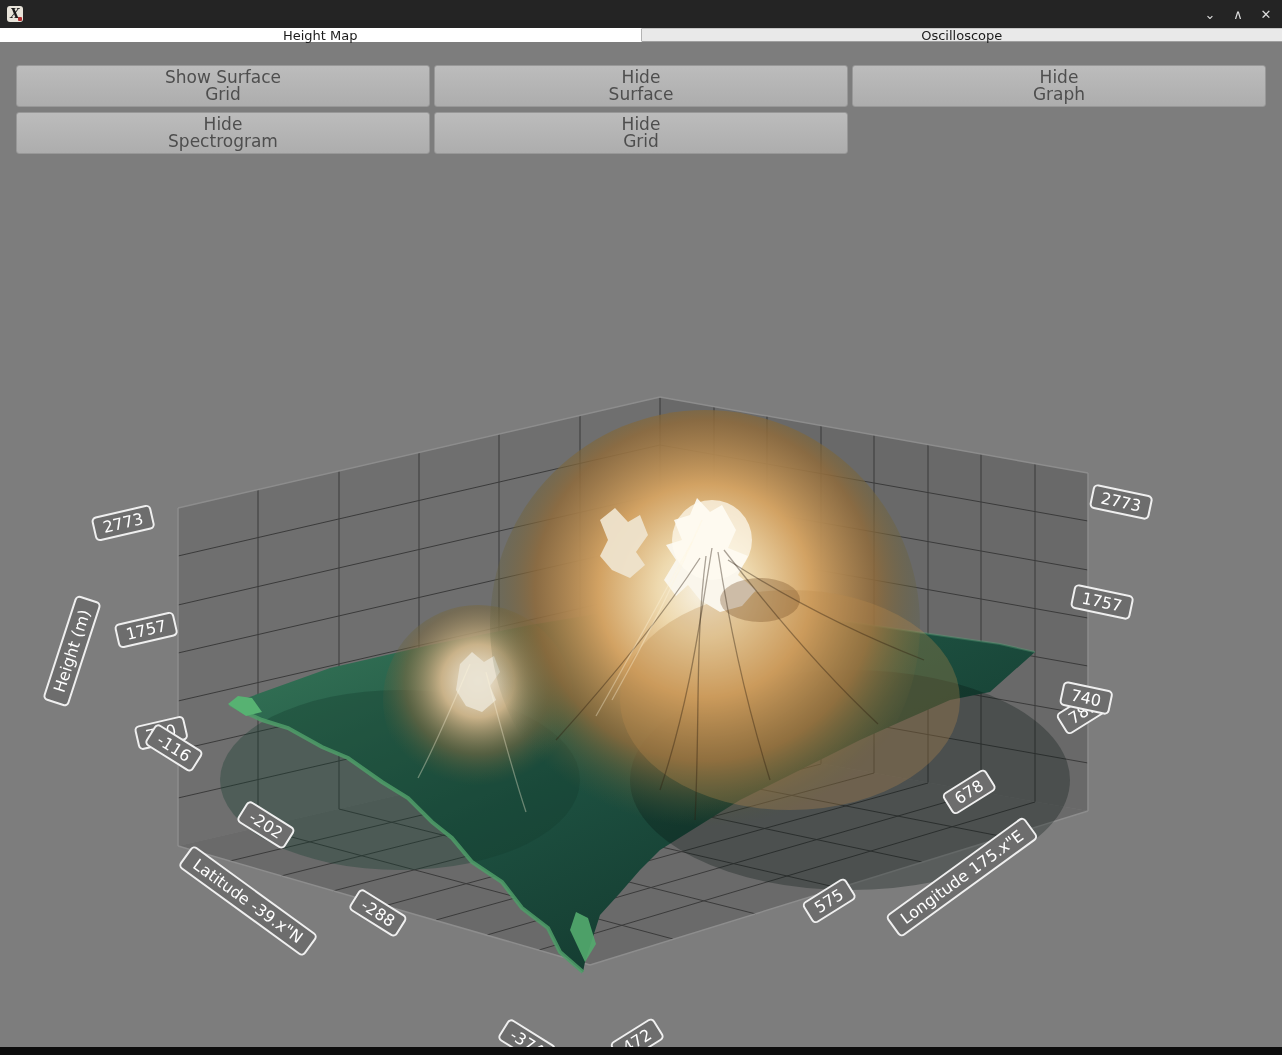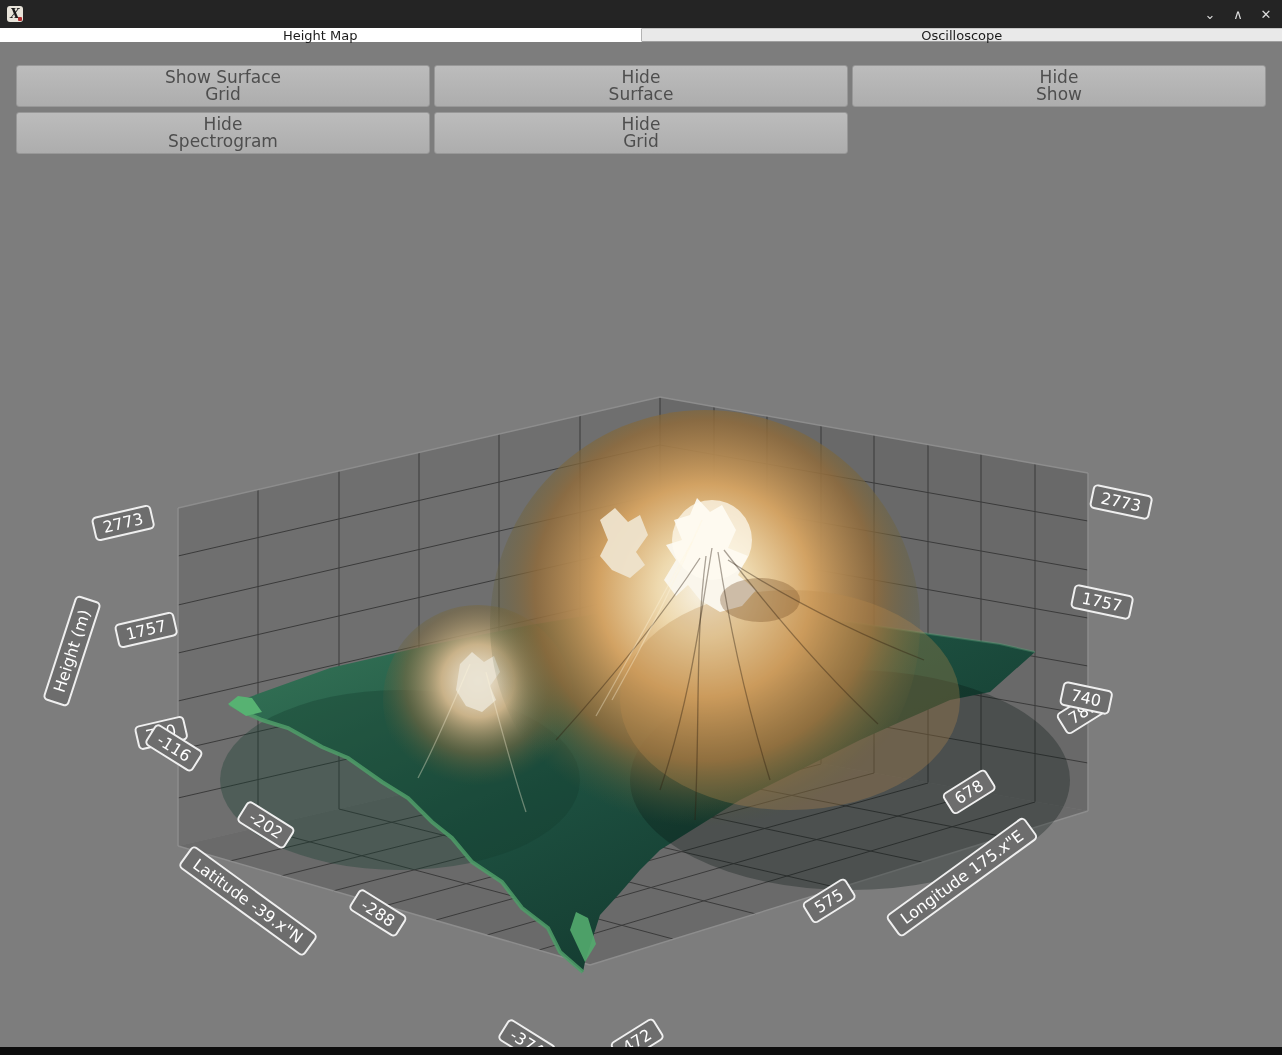--- a/index.html
+++ b/index.html
@@ -222,21 +222,21 @@
     <button class="pbtn">
       <span>Show Surface</span>
       <span>Grid</span>
     </button>
     <button class="pbtn">
       <span>Hide</span>
       <span>Surface</span>
     </button>
     <button class="pbtn">
       <span>Hide</span>
-      <span>Show</span>
+      <span>Graph</span>
     </button>
     <button class="pbtn">
       <span>Hide</span>
       <span>Spectrogram</span>
     </button>
     <button class="pbtn">
       <span>Hide</span>
       <span>Grid</span>
     </button>
   </div>

